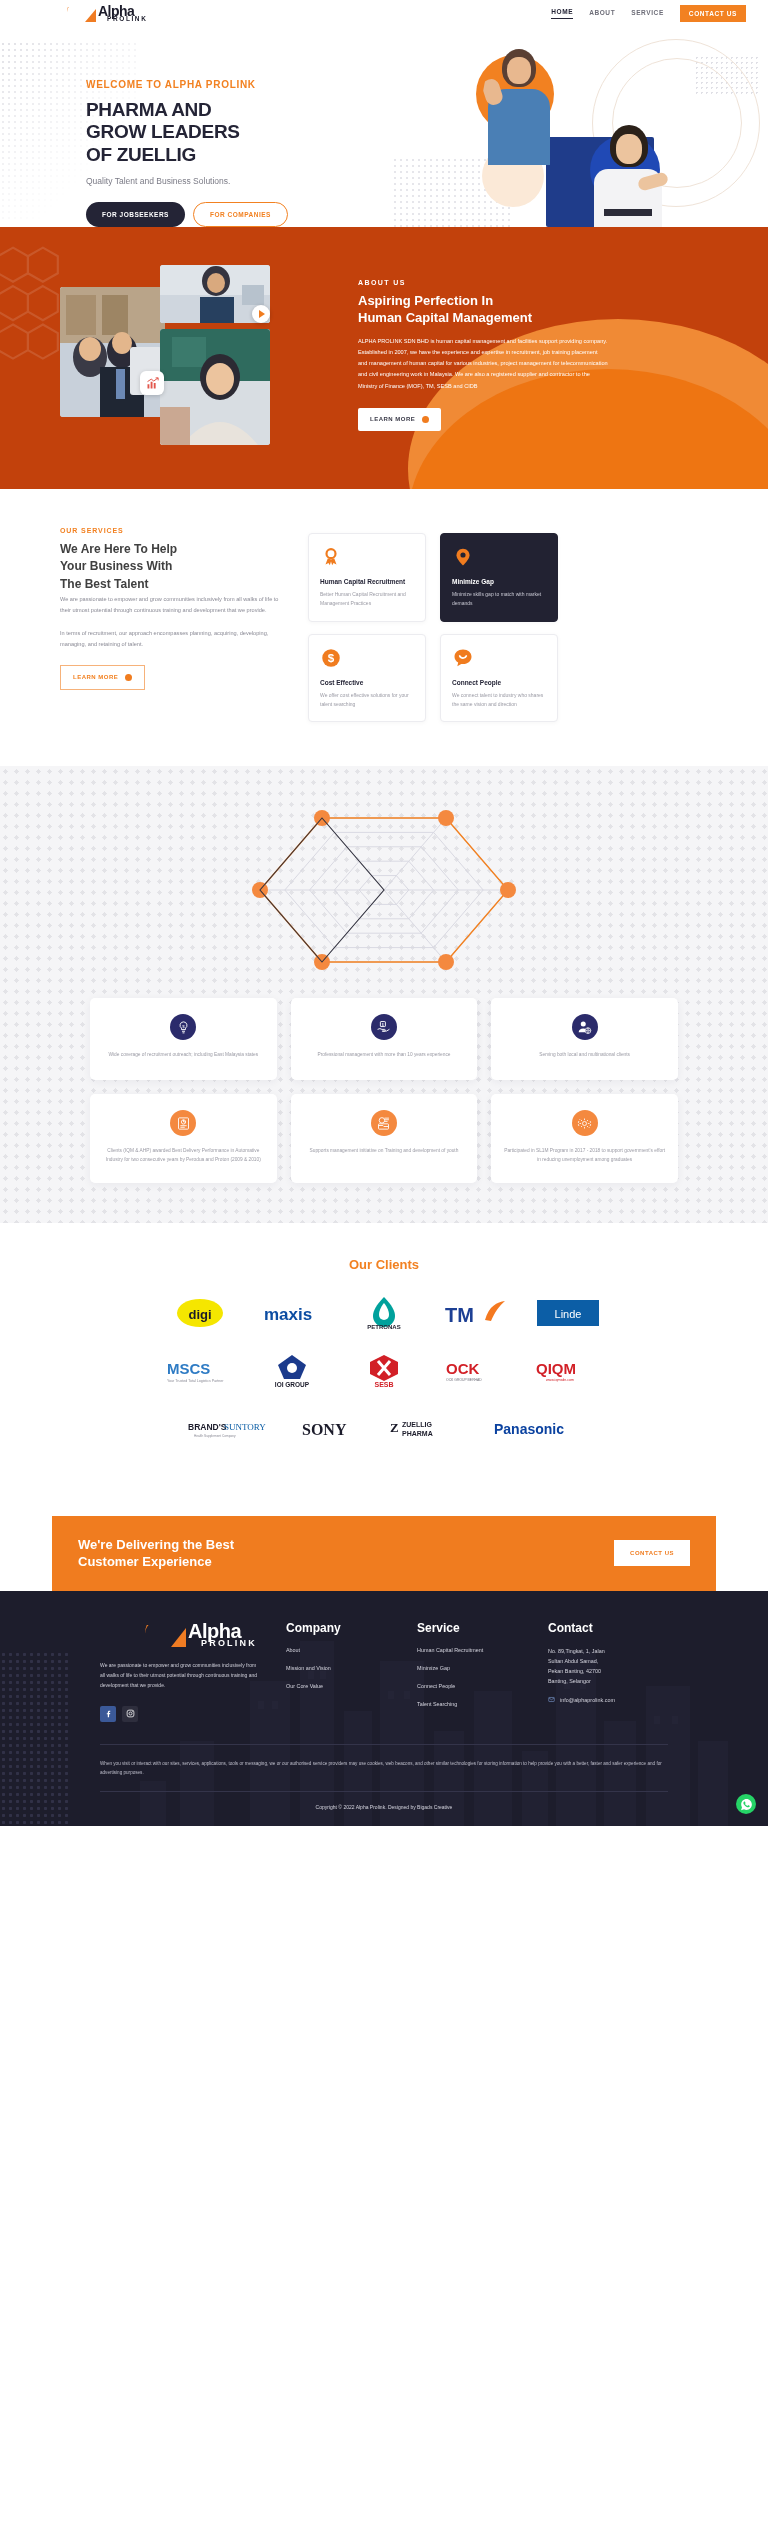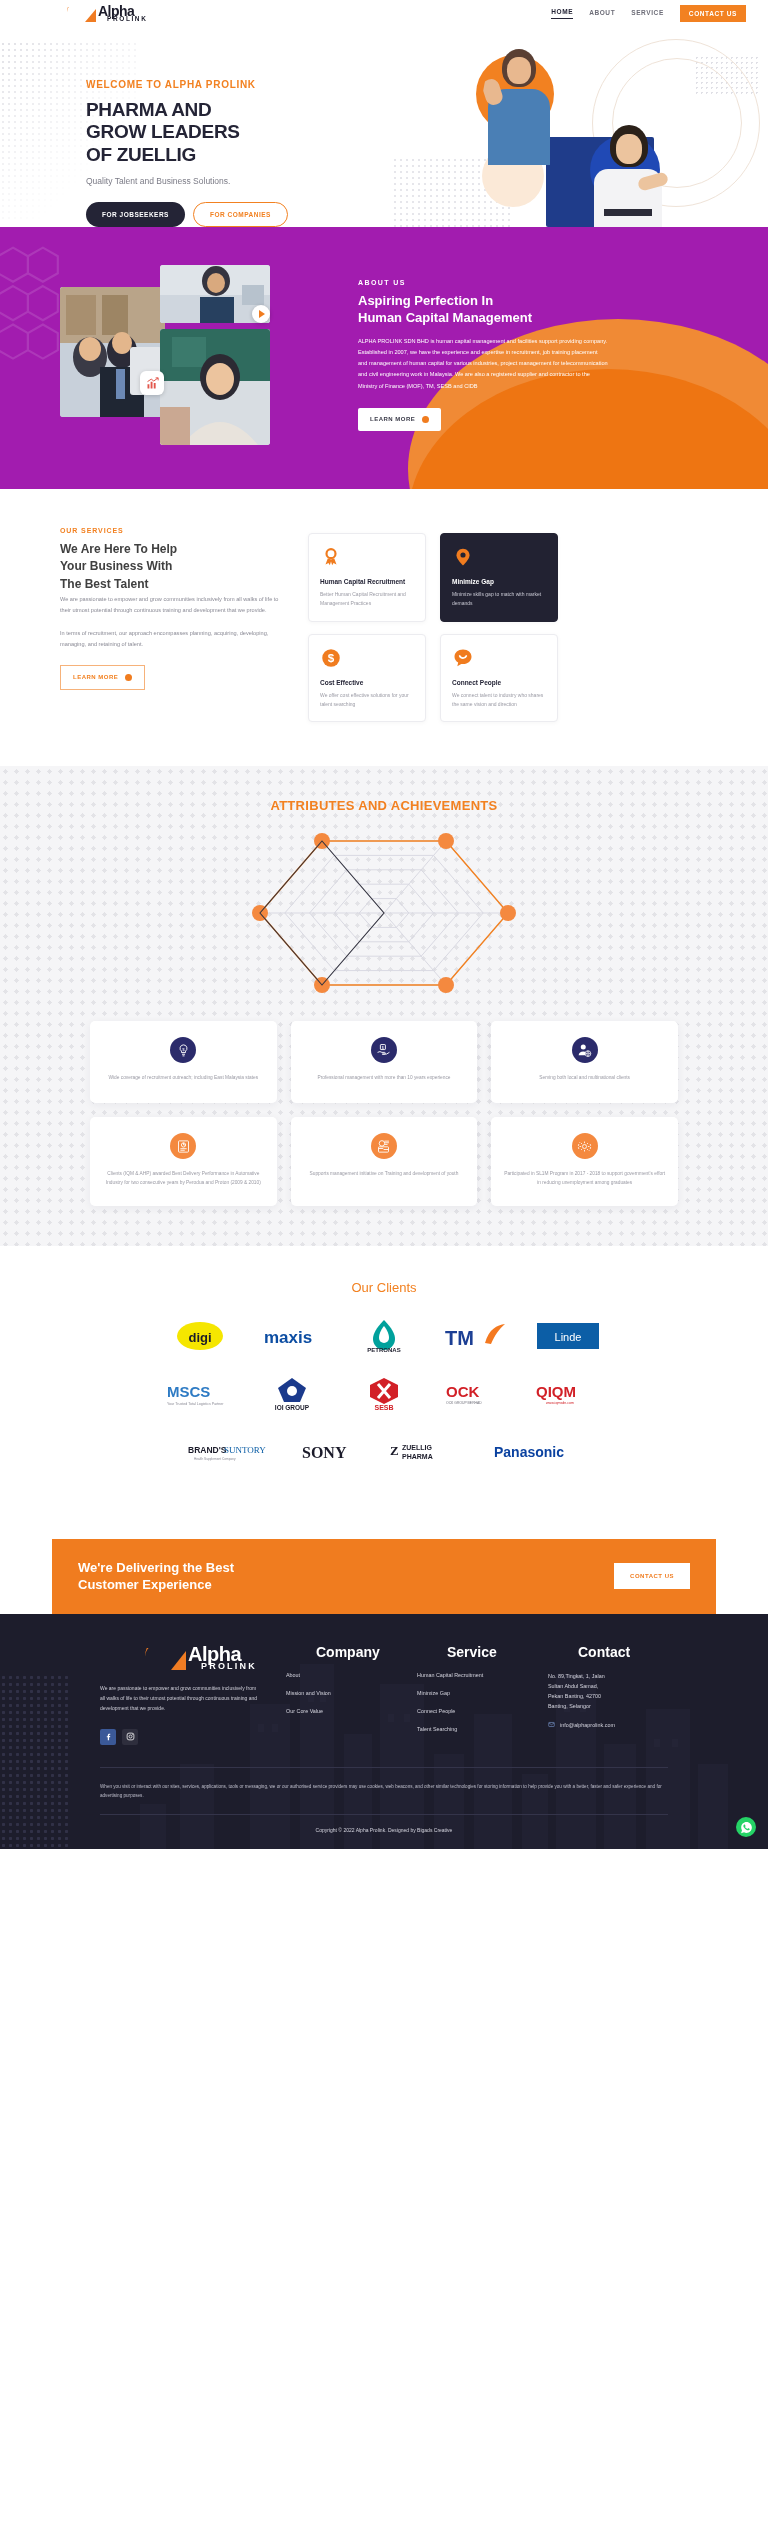--- a/index.html
+++ b/index.html
@@ -120,21 +120,21 @@
   .p1 .hand{ position:absolute; left:2px; top:34px; width:17px; height:26px; background:#e8b88f; border-radius:8px; transform:rotate(-18deg);}
   .p2{ left:126px; top:96px; width:86px; height:104px;}
   .p2 .head{ position:absolute; left:26px; top:2px; width:38px; height:42px; background:#2b2119; border-radius:50% 50% 42% 42%;}
   .p2 .face{ position:absolute; left:32px; top:11px; width:26px; height:30px; background:#ecc49e; border-radius:45%;}
   .p2 .body{ position:absolute; left:10px; top:46px; width:68px; height:60px; background:#f3f3f5; border-radius:14px 14px 0 0;}
   .p2 .belt{ position:absolute; left:20px; top:86px; width:48px; height:7px; background:#2b2b38;}
   .p2 .arm{ position:absolute; left:54px; top:52px; width:30px; height:13px; background:#ecc49e; border-radius:7px; transform:rotate(-16deg);}
 
   
   .about {
-    background:#a21caf; position:relative; overflow:hidden;
+    background:#c2410c; position:relative; overflow:hidden;
     padding:38px 0 44px 0;
   }
   .about-hex{
     position:absolute; left:-10px; top:10px; width:110px; height:160px;
     opacity:.12;
   }
   .about-swoosh{
     position:absolute; right:-60px; bottom:-130px; width:420px; height:300px;
     border-radius:50%; background:#F08A35;
   }
@@ -221,21 +221,21 @@
     background:#fff; border-radius:5px; padding:16px 12px 18px; text-align:center;
     box-shadow:0 2px 8px rgba(30,30,60,.06); min-height:82px;
   }
   .ac-ico{ width:26px; height:26px; border-radius:50%; margin:0 auto 10px; display:flex; align-items:center; justify-content:center;}
   .ac-ico.navy{ background:#2B2B6B;}
   .ac-ico.orange{ background:#F4893F;}
   .ac-txt{ font-size:4.8px; line-height:1.95; color:#9a9aa4;}
 
   
   .clients{ background:#fff; padding:34px 0 30px;}
-  .clients-title{ text-align:center; font-size:13px; font-weight:400; color:#F28121; margin-bottom:22px;}
+  .clients-title{ text-align:center; font-size:13px; font-weight:700; color:#F28121; margin-bottom:22px;}
   .logo-row{ display:flex; justify-content:center; align-items:center; gap:20px; margin-bottom:20px; padding:0 110px;}
   .logo-cell{ width:72px; height:38px; display:flex; align-items:center; justify-content:center;}
 
   
   .ctaband-wrap{ background:#fff; padding:18px 0 0;}
   .ctaband{
     background:#F07C1F; margin:0 52px; padding:20px 26px;
     display:flex; align-items:center; justify-content:space-between;
   }
   .cta-title{ color:#fff; font-size:13px; font-weight:800; line-height:1.35;}
@@ -259,21 +259,21 @@
   .f-logo .logo-prolink{ color:#fff; font-size:9px; letter-spacing:2.2px; margin-left:13px;}
   .f-logo .logo-mark{ width:42px; height:23px;}
   .f-logo .logo-mark::before{ width:42px; height:30px; border-top-width:6px;}
   .f-logo .logo-mark::after{ border-left-width:15px; border-bottom-width:19px;}
   .f-desc{ font-size:5px; line-height:2.0; color:#cfcfd9; margin-bottom:16px;}
   .social{ display:flex; gap:6px;}
   .s-btn{ width:16px; height:16px; border-radius:2px; display:flex; align-items:center; justify-content:center; cursor:pointer;}
   .s-fb{ background:#3B5998;}
   .s-ig{ background:#2E2E3D;}
   .f-col{ width:105px;}
-  .f-h{ font-size:14px; font-weight:800; margin-bottom:11px; color:#fff;margin-left:30px;}
+  .f-h{ font-size:12px; font-weight:800; margin-bottom:11px; color:#fff;}
   .f-li{ font-size:5.4px; line-height:1.7; color:#d4d4de; margin-bottom:9px; cursor:pointer;}
   .f-addr{ font-size:5.4px; line-height:1.85; color:#d4d4de; margin-bottom:10px;}
   .f-mail{ display:flex; align-items:center; gap:5px; font-size:5.4px; color:#d4d4de;}
   .f-divider{ position:relative; height:1px; background:#34344a; margin:22px 100px 0;}
   .f-legal{ position:relative; padding:14px 100px 0; font-size:4.6px; line-height:2.0; color:#bfbfcc;}
   .f-divider2{ position:relative; height:1px; background:#34344a; margin:14px 100px 0;}
   .f-copy{ position:relative; text-align:center; font-size:5px; color:#d4d4de; padding:12px 0 16px;}
 
   .wa{
     position:absolute; right:12px; bottom:12px; width:20px; height:20px;
@@ -481,21 +481,20 @@
             <div class="card-ttl">Connect People</div>
             <div class="card-txt">We connect talent to industry who shares the same vision and direction</div>
           </div>
         </div>
       </div>
     </div>
   </div>
 
   <div class="attrs">
     <div class="world-dots"></div>
-    <div class="attrs-title">ATTRIBUTES AND ACHIEVEMENTS</div>
 
     <div class="radar-wrap">
       <svg width="320" height="185" viewBox="0 0 320 185">
         <g transform="translate(160,92)">
           <g fill="none" stroke="#d9d9e2" stroke-width="1">
             <polygon points="-62,-72 62,-72 124,0 62,72 -62,72 -124,0"></polygon>
             <polygon points="-49.6,-57.6 49.6,-57.6 99.2,0 49.6,57.6 -49.6,57.6 -99.2,0"></polygon>
             <polygon points="-37.2,-43.2 37.2,-43.2 74.4,0 37.2,43.2 -37.2,43.2 -74.4,0"></polygon>
             <polygon points="-24.8,-28.8 24.8,-28.8 49.6,0 24.8,28.8 -24.8,28.8 -49.6,0"></polygon>
             <polygon points="-12.4,-14.4 12.4,-14.4 24.8,0 12.4,14.4 -12.4,14.4 -24.8,0"></polygon>

